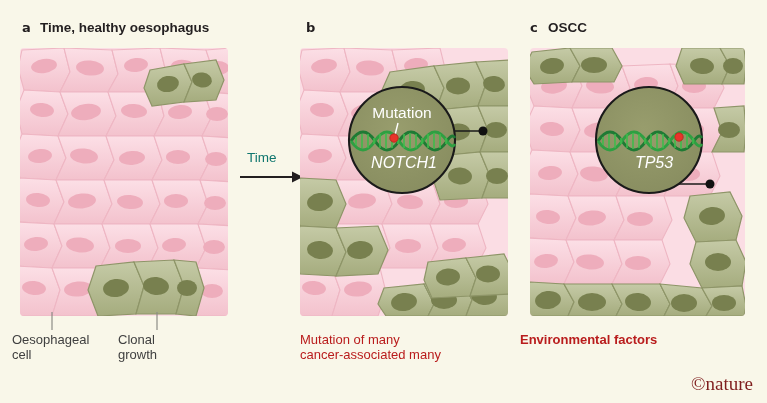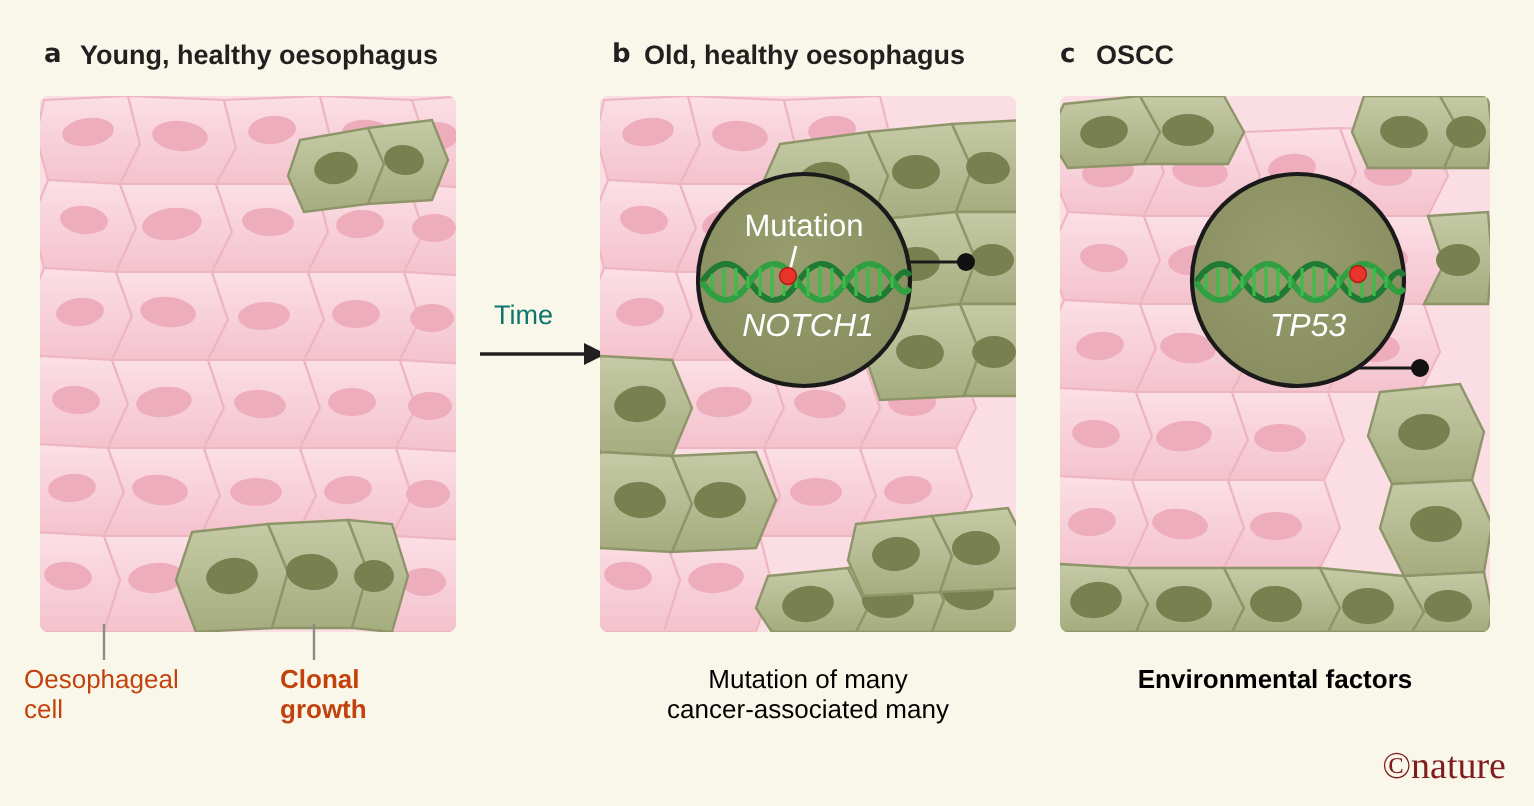--- a/index.html
+++ b/index.html
@@ -23,29 +23,29 @@
     position:absolute;
     font-weight:bold;
     font-size:13.5px;
     color:#231f20;
     font-family:"Liberation Sans", sans-serif;
     white-space:nowrap;
   }
   .caption{
     position:absolute;
     font-size:13px;
-    color:#000000;
-    text-align:center;
+    color:#b91c1c;
+    text-align:left;
     line-height:15px;
     white-space:nowrap;
   }
   .annot{
     position:absolute;
     font-size:13px;
-    color:#c2410c;
+    color:#404040;
     line-height:15px;
     text-align:left;
     white-space:nowrap;
   }
   .time-label{
     position:absolute;
     font-size:13.5px;
     color:#0f766e;
   }
   .watermark{
@@ -63,21 +63,21 @@
     font-family:"Liberation Sans", sans-serif;
     fill:#ffffff;
   }
 </style>
 </head>
 <body>
 
 <div class="stage">
 
   <div class="panel-letter" style="left:22px;top:20px;">a</div>
-  <div class="panel-title" style="left:40px;top:20px;">Young, healthy oesophagus</div>
+  <div class="panel-title" style="left:40px;top:20px;">Time, healthy oesophagus</div>
 
   <div class="tissue-svg" style="left:20px;top:48px;">
     <svg width="208" height="268" viewBox="0 0 208 268" aria-hidden="true">
       <defs>
         <linearGradient id="pkA" x1="0" y1="0" x2="0" y2="1">
           <stop offset="0%" stop-color="#fcdfe6"></stop>
           <stop offset="100%" stop-color="#f3c2cd"></stop>
         </linearGradient>
         <linearGradient id="gnA" x1="0" y1="0" x2="0" y2="1">
           <stop offset="0%" stop-color="#c5caa6"></stop>
@@ -185,33 +185,32 @@
 
   <svg class="overlay-svg" width="767" height="403">
     <line x1="52" y1="312" x2="52" y2="330" stroke="#8c8c86" stroke-width="1.2"></line>
     <line x1="157" y1="312" x2="157" y2="330" stroke="#8c8c86" stroke-width="1.2"></line>
   </svg>
 
   <div class="annot" style="left:12px;top:332px;">
     <div>Oesophageal</div>
     <div>cell</div>
   </div>
-  <div class="annot" style="left:140px;top:332px;font-weight:bold;">
+  <div class="annot" style="left:118px;top:332px;">
     <div>Clonal</div>
     <div>growth</div>
   </div>
 
   <div class="time-label" style="left:247px;top:150px;">Time</div>
   <svg class="overlay-svg" width="767" height="403">
     <line x1="240" y1="177" x2="292" y2="177" stroke="#231f20" stroke-width="1.8"></line>
     <path d="M292 171.5 L303 177 L292 182.5 Z" fill="#231f20"></path>
   </svg>
 
   <div class="panel-letter" style="left:306px;top:20px;">b</div>
-  <div class="panel-title" style="left:322px;top:20px;">Old, healthy oesophagus</div>
 
   <div class="tissue-svg" style="left:300px;top:48px;">
     <svg width="208" height="268" viewBox="0 0 208 268" aria-hidden="true">
       <defs>
         <linearGradient id="pkB" x1="0" y1="0" x2="0" y2="1">
           <stop offset="0%" stop-color="#fcdfe6"></stop>
           <stop offset="100%" stop-color="#f3c2cd"></stop>
         </linearGradient>
         <linearGradient id="gnB" x1="0" y1="0" x2="0" y2="1">
           <stop offset="0%" stop-color="#c5caa6"></stop>

